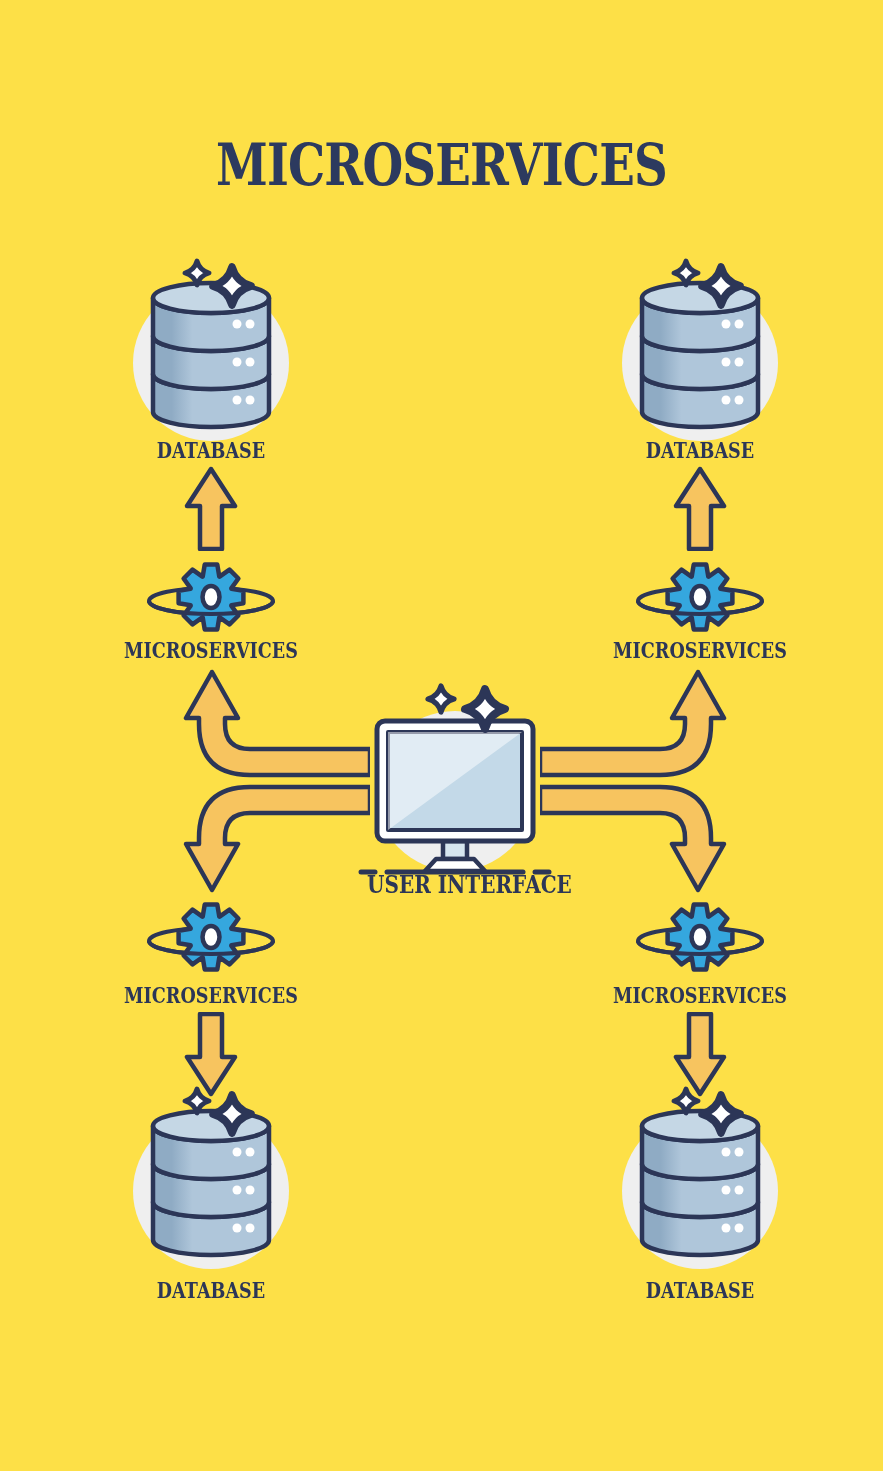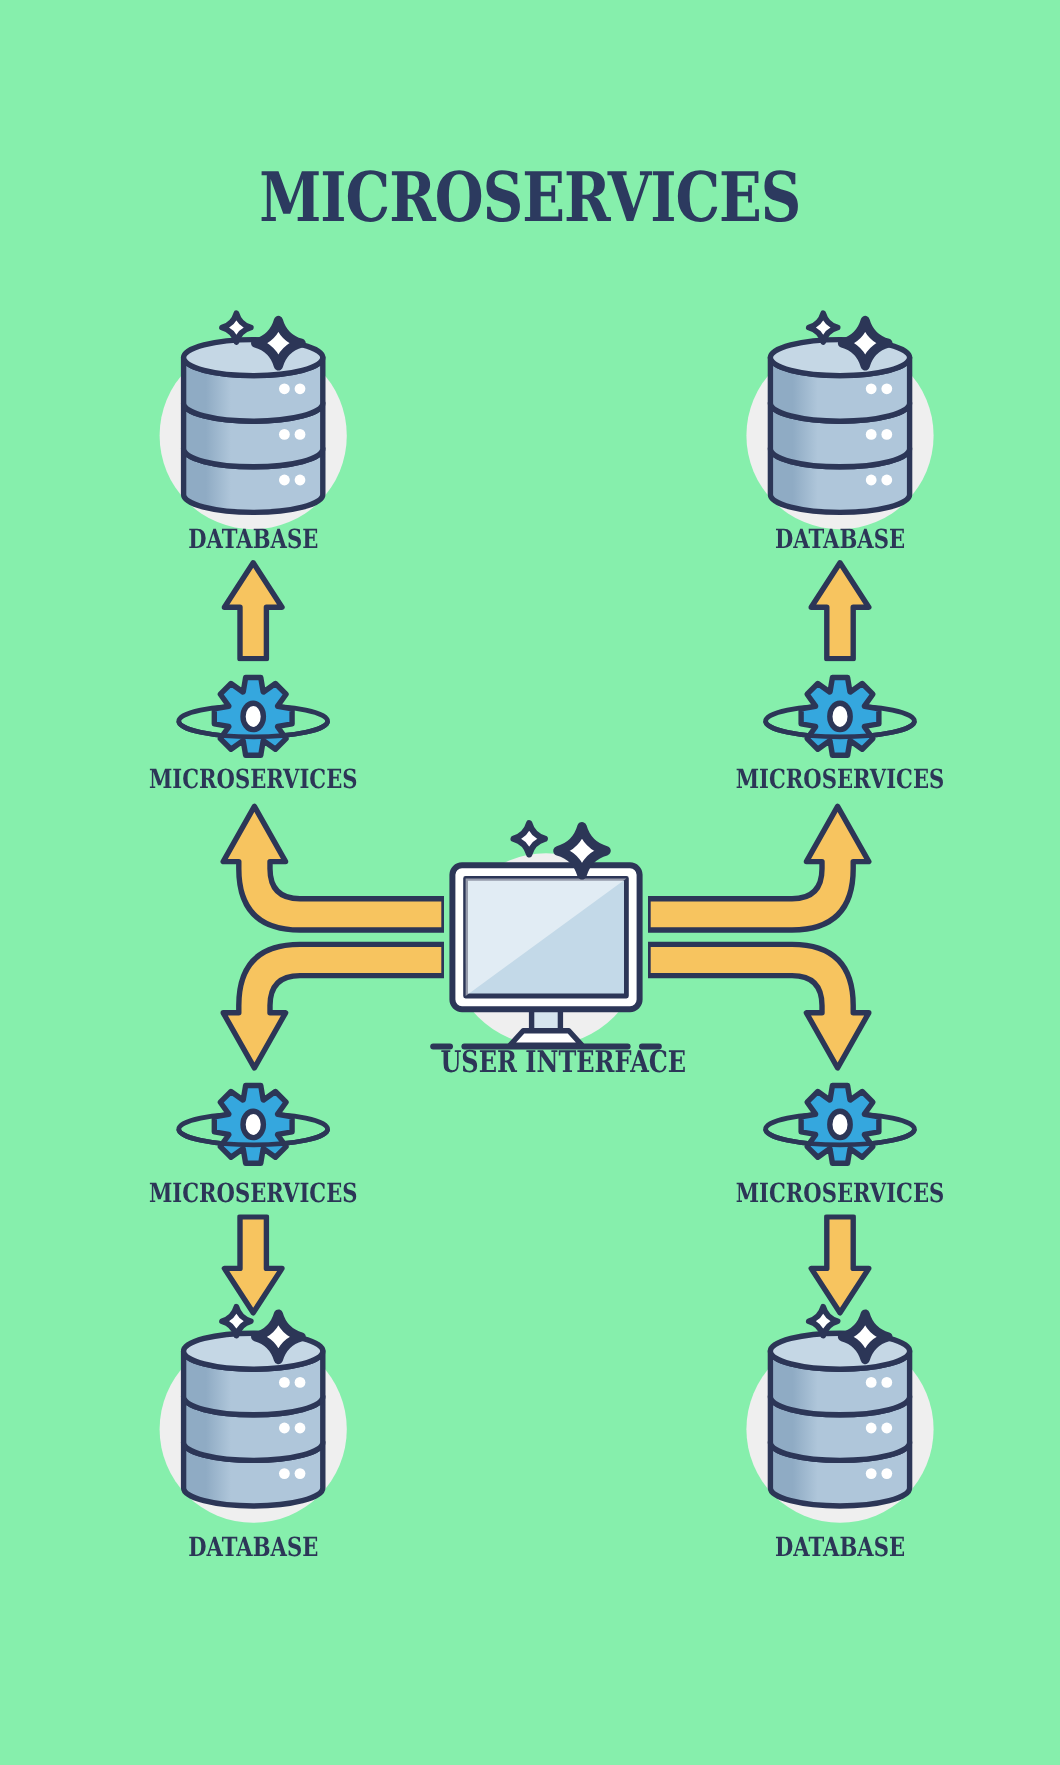--- a/index.html
+++ b/index.html
@@ -1,18 +1,18 @@
 <!DOCTYPE html>
 <html><head>
 <meta charset="utf-8">
 <style>
   html,body { margin:0; padding:0; background:#ffffff; }
   #stage {
     position:relative; width:883px; height:1471px;
-    background:#86efac; overflow:hidden;
+    background:#fde047; overflow:hidden;
     font-family:"DejaVu Serif", serif;
   }
   .title {
     position:absolute; left:0; right:0; top:120px; height:90px;
     text-align:center; line-height:90px;
     font-weight:bold; font-size:57px; letter-spacing:-1px;
     color:#2c3a5f; transform:scaleX(0.82);
   }
   .node-label {
     position:absolute; width:220px; text-align:center;

